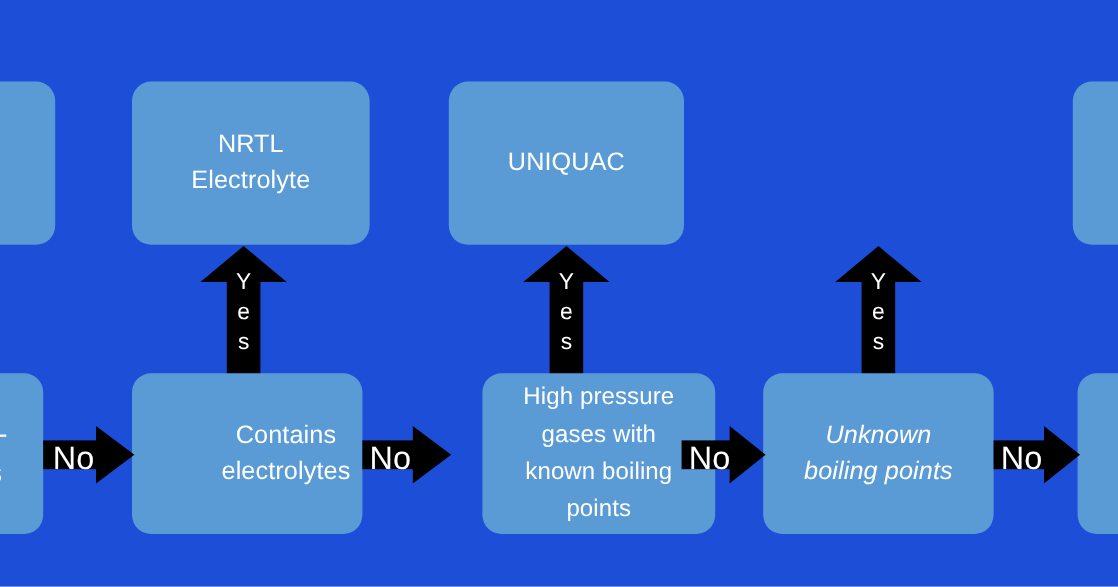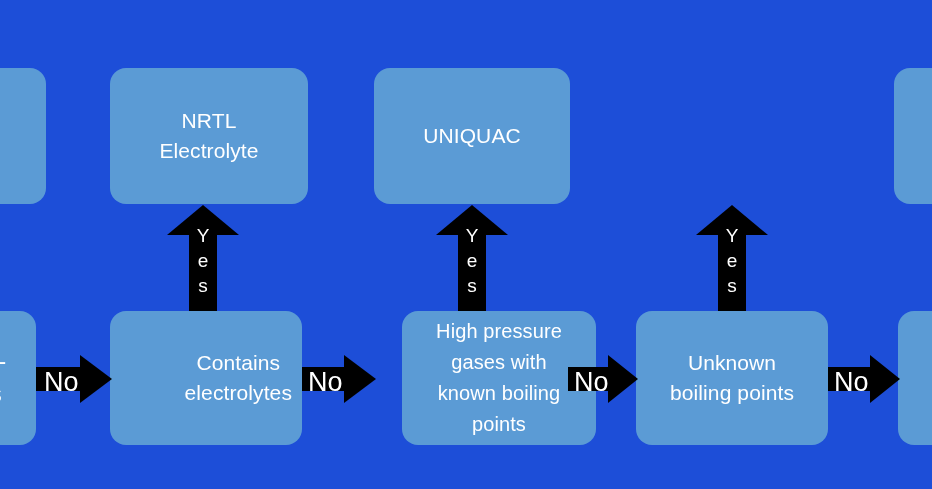--- a/index.html
+++ b/index.html
@@ -163,21 +163,21 @@
 electrolytes</span>
   </div>
 
   <div class="box" style="left:374px; top:311px; width:194px; height:134px; font-size:20px; line-height:1.55;margin-left:28px;">
     <span class="label">High pressure
 gases with
 known boiling
 points</span>
   </div>
 
-  <div class="box" style="left:636px; top:311px; width:192px; height:134px;">
+  <div class="box" style="left:636px; top:311px; width:192px; height:134px;font-style:italic;">
     <span class="label">Unknown
 boiling points</span>
   </div>
 
   <div class="box clip-right" style="left:898px; top:311px; width:80px; height:134px;">
     <span class="label"></span>
   </div>
 
   <div class="arrow-h" style="left:36px; top:355px; width:76px; height:48px;">
     <div class="shaft" style="top:12px; width:46px; height:24px;"></div>

